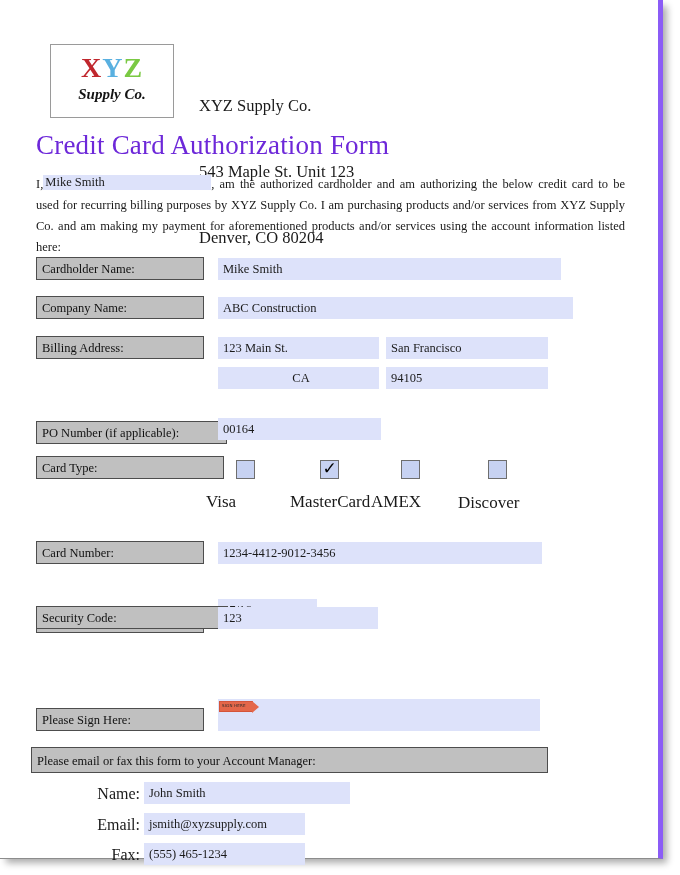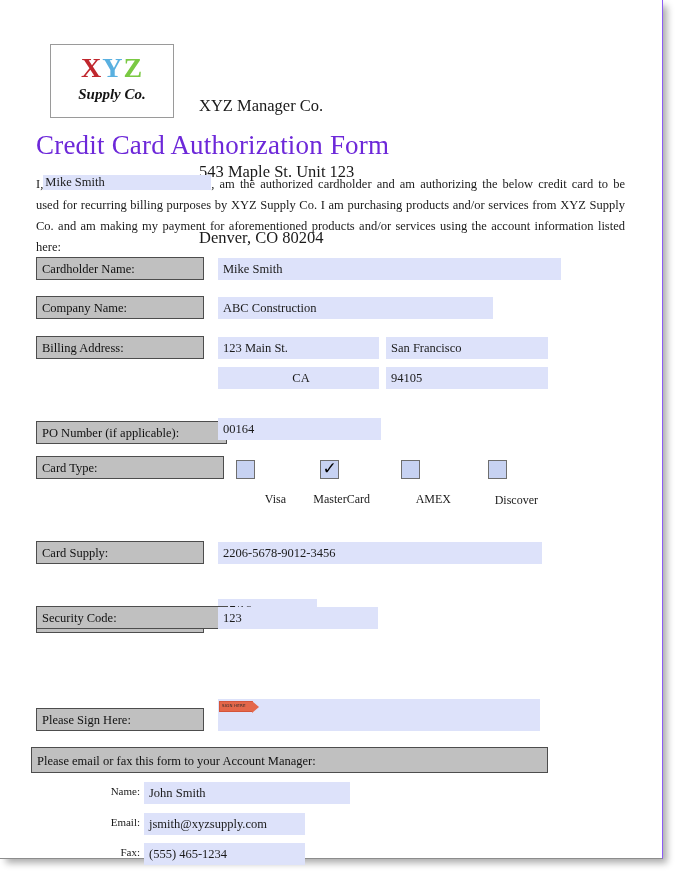--- a/index.html
+++ b/index.html
@@ -16,21 +16,21 @@
   }
 
   
   .page-wrap {
     position: absolute;
     left: 0px;
     top: 0px;
     width: 663px;
     height: 859px;
     background: #ffffff;
-    border-right: 1px solid #8b5cf6;
+    border-right: 5px solid #8b5cf6;
     border-bottom: 1px solid #8c8c8c;
     box-shadow: 5px 5px 7px -1px rgba(0,0,0,0.33);
     box-sizing: border-box;
   }
 
   .doc {
     position: relative;
     width: 100%;
     height: 100%;
   }
@@ -166,24 +166,24 @@
   .chk .tick {
     display: block;
     font-family: "DejaVu Sans", sans-serif;
     font-size: 17px;
     line-height: 17px;
     color: #000000;
     margin-top: -1px;
   }
   .chk-label {
     position: absolute;
-    font-size: 12px;
-    line-height: 1;
-    color: #1a1a1a;
-    text-align: right;
+    font-size: 17px;
+    line-height: 1;
+    color: #1a1a1a;
+    text-align: left;
     white-space: nowrap;
   }
 
   
   .sign-tag {
     position: absolute;
     left: 219px;
     top: 701px;
     width: 34px;
     height: 11px;
@@ -210,53 +210,53 @@
     font-size: 4px;
     line-height: 6px;
     color: #2a2a2a;
     letter-spacing: 0.2px;
     white-space: nowrap;
   }
 
   
   .contact-label {
     position: absolute;
-    font-size: 11px;
+    font-size: 16px;
     line-height: 1;
     color: #1a1a1a;
     text-align: right;
     white-space: nowrap;
   }
 </style>
 </head>
 <body>
 
 <div class="page-wrap">
   <div class="doc">
 
     <div class="logo-box">
       <div class="logo-xyz"><span class="l-x">X</span><span class="l-y">Y</span><span class="l-z">Z</span></div>
       <div class="logo-sub">Supply Co.</div>
     </div>
 
     <div class="company-block">
-      <div>XYZ Manager Co.</div>
+      <div>XYZ Supply Co.</div>
       <div>543 Maple St. Unit 123</div>
       <div>Denver, CO 80204</div>
     </div>
 
     <div class="doc-title">Credit Card Authorization Form</div>
 
     <div class="intro"><span>I,</span><span class="inline-fill">Mike Smith</span><span>, am the authorized cardholder and am authorizing the below credit card to be used for recurring billing purposes by XYZ Supply Co. I am purchasing products and/or services from XYZ Supply Co. and am making my payment for aforementioned products and/or services using the account information listed here:</span></div>
 
     <div class="label-box" style="left:36px; top:257px; width:168px;">Cardholder Name:</div>
     <div class="value-box" style="left:218px; top:258px; width:343px;">Mike Smith</div>
 
     <div class="label-box" style="left:36px; top:296px; width:168px;">Company Name:</div>
-    <div class="value-box" style="left:218px; top:297px; width:275px;">ABC Construction</div>
+    <div class="value-box" style="left:218px; top:297px; width:355px;">ABC Construction</div>
 
     <div class="label-box" style="left:36px; top:336px; width:168px;">Billing Address:</div>
     <div class="value-box" style="left:218px; top:337px; width:161px;">123 Main St.</div>
     <div class="value-box" style="left:386px; top:337px; width:162px;">San Francisco</div>
     <div class="value-box" style="left:218px; top:367px; width:161px;text-align:center;">CA</div>
     <div class="value-box" style="left:386px; top:367px; width:162px;">94105</div>
 
     <div class="label-box" style="left:36px; top:421px; width:191px;">PO Number (if applicable):</div>
     <div class="value-box" style="left:218px; top:418px; width:163px;">00164</div>
 
@@ -269,22 +269,22 @@
         <span class="tick">✓</span>
       </div>
     <div class="chk-label" style="left:290px; top:493px; width:80px;">MasterCard</div>
 
     <div class="chk" style="left:401px; top:460px;"></div>
     <div class="chk-label" style="left:371px; top:493px; width:80px;">AMEX</div>
 
     <div class="chk" style="left:488px; top:460px;"></div>
     <div class="chk-label" style="left:458px; top:494px; width:80px;">Discover</div>
 
-    <div class="label-box" style="left:36px; top:541px; width:168px;">Card Supply:</div>
-    <div class="value-box" style="left:218px; top:542px; width:324px;">2206-5678-9012-3456</div>
+    <div class="label-box" style="left:36px; top:541px; width:168px;">Card Number:</div>
+    <div class="value-box" style="left:218px; top:542px; width:324px;">1234-4412-9012-3456</div>
 
     <div class="label-box" style="left:36px; top:574px; width:168px;margin-top:36px;">Expiration Date:</div>
     <div class="value-box" style="left:218px; top:575px; width:99px;margin-top:24px;">07/16</div>
 
     <div class="label-box" style="left:36px; top:606px; width:192px;">Security Code:</div>
     <div class="value-box" style="left:218px; top:607px; width:160px;">123</div>
 
     <div class="label-box" style="left:36px; top:708px; width:168px;">Please Sign Here:</div>
     <div class="value-box" style="left:218px; top:699px; width:322px; height:32px;"></div>
     <div class="sign-tag">

